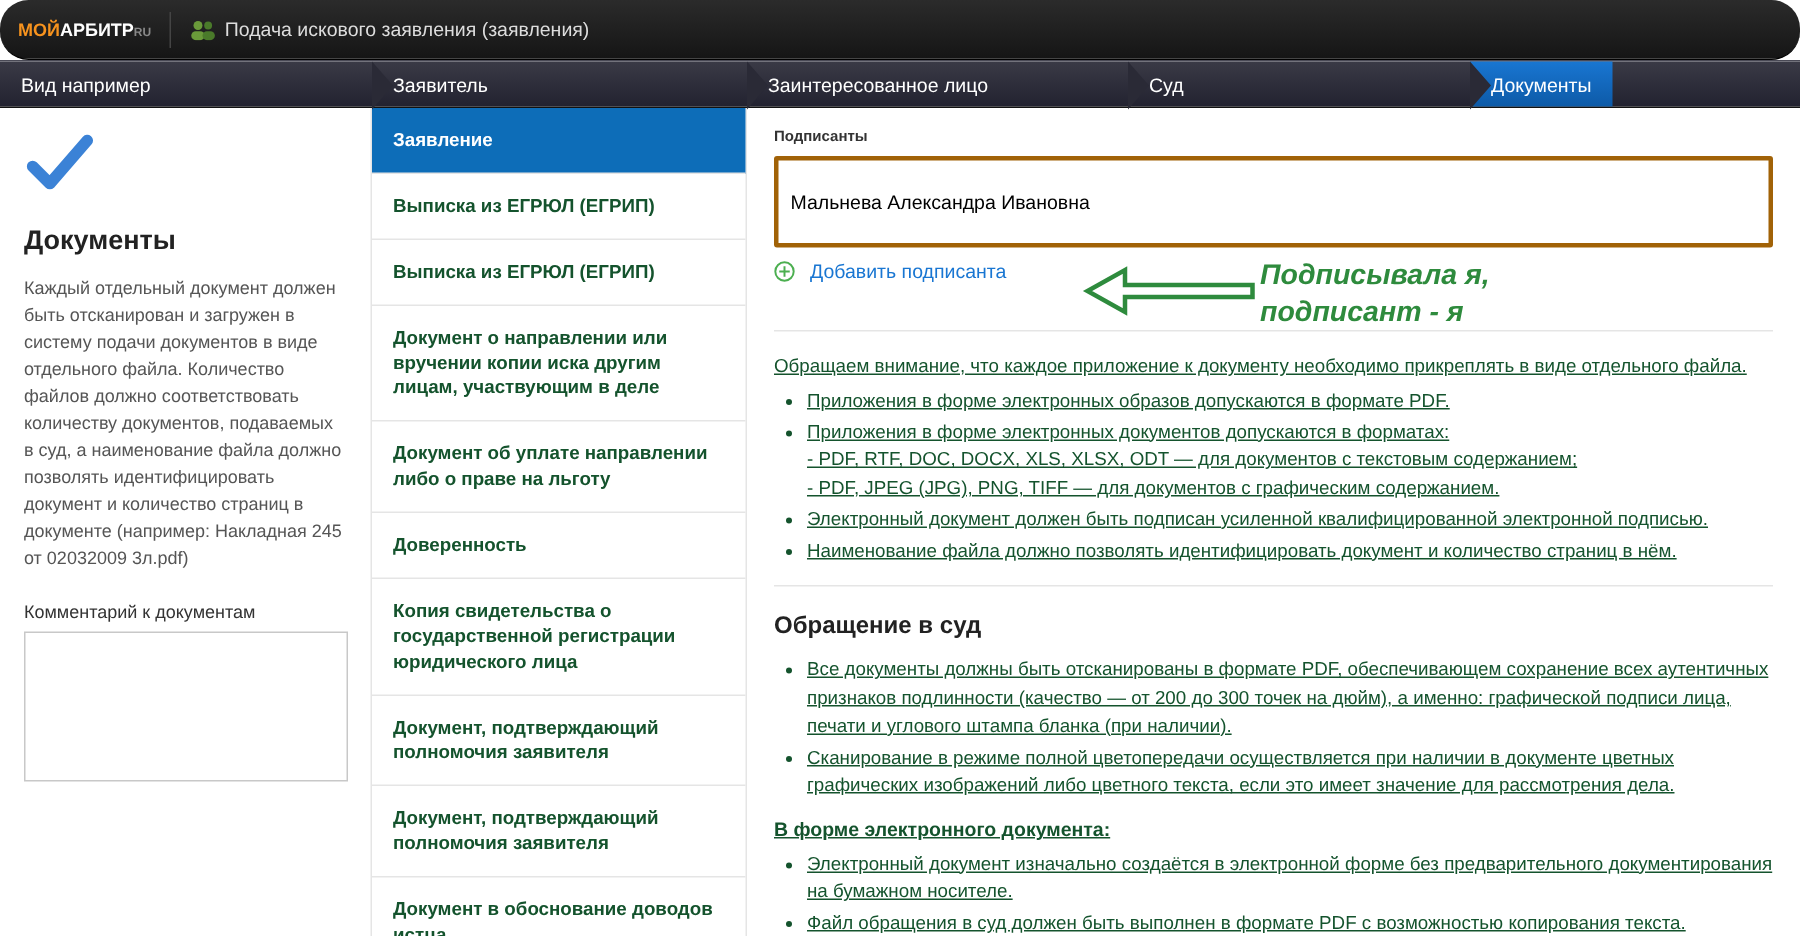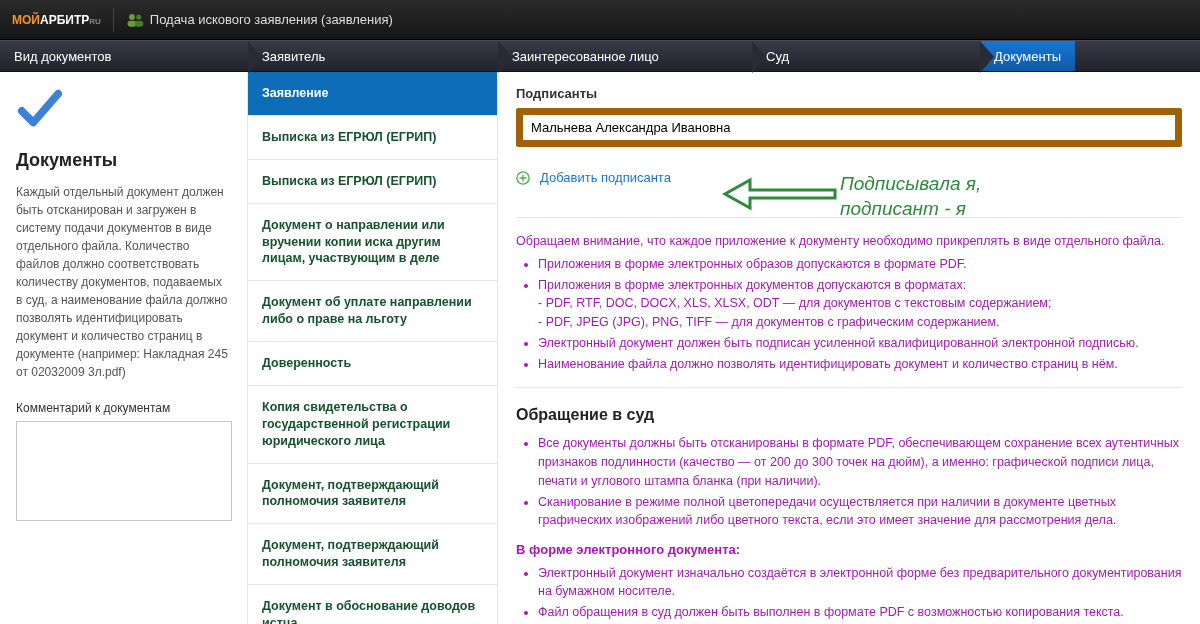--- a/index.html
+++ b/index.html
@@ -1,17 +1,17 @@
 <!DOCTYPE html>
 <html><head>
 <meta charset="utf-8">
 <style>
 * { margin: 0; padding: 0; box-sizing: border-box; }
 body { font-family: Arial, sans-serif; font-size: 13px; color: #333; background: #fff; width: 1200px; }
-.topbar { background: linear-gradient(#2b2b2b, #151515); height: 40px; display: flex; align-items: center; padding: 0 12px; border-bottom: 1px solid #000; }
+.topbar { background: linear-gradient(#2b2b2b, #151515); height: 40px; display: flex; align-items: center; padding: 0 12px; border-bottom: 1px solid #000; border-radius: 19px; }
 .logo { color: #fff; font-weight: bold; font-size: 12px; }
 .logo .orange { color: #f7931e; }
 .logo .white { color: #fff; }
 .logo .ru { color: #888; font-size: 8px; }
 .topbar-sep { width: 1px; height: 24px; background: #444; margin: 0 12px; }
 .topbar-title { color: #ddd; font-size: 13px; }
 .person-icon { width: 18px; height: 14px; display: inline-block; margin-right: 6px; vertical-align: middle; }
 .steps { display: flex; height: 32px; background: linear-gradient(#3a3a46, #222230); border-top: 1px solid #4a4a56; border-bottom: 1px solid #111; }
 .step { color: #fff; font-size: 13px; display: flex; align-items: center; padding: 0 14px; position: relative; flex-shrink: 0; }
 .step-0 { width: 248px; }
@@ -26,32 +26,32 @@
 .col-left { width: 248px; padding: 14px 16px; border-right: 1px solid #e5e5e5; }
 .check-icon { width: 46px; height: 46px; display: block; margin-bottom: 18px; }
 .left-title { font-size: 18px; font-weight: bold; margin-bottom: 12px; color: #222; }
 .left-desc { font-size: 12px; color: #555; line-height: 1.5; margin-bottom: 20px; }
 .left-label { font-size: 12px; color: #333; margin-bottom: 6px; }
 .comment-box { width: 216px; height: 100px; border: 1px solid #c8c8c8; background: #fff; resize: none; padding: 4px; font-family: inherit; font-size: 12px; }
 .col-mid { width: 250px; border-right: 1px solid #e5e5e5; }
 .doc-item { padding: 13px 14px; border-bottom: 1px solid #e5e5e5; font-size: 12.5px; font-weight: bold; color: #14532d; cursor: pointer; line-height: 1.35; }
 .doc-item.active { background: #0d6db8; color: #fff; }
 .col-right { flex: 1; padding: 14px 18px; }
-.section-label { font-size: 13px; font-weight: bold; color: #333; margin-bottom: 7px; }
-.signer-input { width: 100%; padding: 5px 8px; border: 7px solid #a16207; border-radius: 2px; font-size: 13px; margin-bottom: 15px; position: relative; }
+.section-label { font-size: 10px; font-weight: bold; color: #333; margin-bottom: 7px; }
+.signer-input { width: 100%; padding: 20px 8px; border: 3px solid #a16207; border-radius: 2px; font-size: 13px; margin-bottom: 0; position: relative; }
 .signer-wrap { position: relative; margin-bottom: 8px; }
 .add-link { color: #1976d2; font-size: 13px; display: inline-flex; align-items: center; gap: 10px; cursor: pointer; margin-bottom: 18px; }
 .plus-icon { width: 14px; height: 14px; }
-.info-text { font-size: 12.5px; color: #a21caf; line-height: 1.5; }
+.info-text { font-size: 12.5px; color: #14532d; line-height: 1.5; text-decoration: underline; }
 .info-text ul { margin: 4px 0 10px 22px; }
 .info-text li { margin-bottom: 2px; }
 .sub-title { font-size: 16px; font-weight: bold; margin: 18px 0 10px; color: #222; }
 .sub-heading { font-size: 13px; font-weight: bold; margin: 10px 0 4px; }
 .arrow-annotation { position: absolute; left: 720px; top: 102px; pointer-events: none; }
-.annotation-text { position: absolute; left: 840px; top: 100px; color: #2e8b3d; font-style: italic; font-size: 19px; line-height: 1.3; pointer-events: none; }
+.annotation-text { position: absolute; left: 840px; top: 100px; color: #2e8b3d; font-style: italic; font-size: 19px; line-height: 1.3; pointer-events: none; font-weight: bold; }
 .right-wrap { position: relative; }
 hr.sep { border: none; border-top: 1px solid #e5e5e5; margin: 14px 0; }
 </style>
 </head>
 <body>
 
 <div class="topbar">
   <span class="logo">
     <span class="orange">МОЙ</span><span class="white">АРБИТР</span><span class="ru">RU</span>
   </span>
@@ -60,21 +60,21 @@
       <circle cx="8" cy="5" r="4" fill="#6a9a3a"></circle>
       <rect x="2" y="10" width="12" height="8" rx="4" fill="#6a9a3a"></rect>
       <circle cx="17" cy="5" r="3.5" fill="#4a7a2a"></circle>
       <rect x="12" y="10" width="11" height="8" rx="4" fill="#4a7a2a"></rect>
     </svg>
   <span class="topbar-title">Подача искового заявления (заявления)</span>
 </div>
 
 <div class="steps">
   <div class="step step-0">
-      <span>Вид документов</span>
+      <span>Вид например</span>
     </div>
   <div class="step step-1">
       <span>Заявитель</span>
     </div>
   <div class="step step-2">
       <span>Заинтересованное лицо</span>
     </div>
   <div class="step step-3">
       <span>Суд</span>
     </div>

